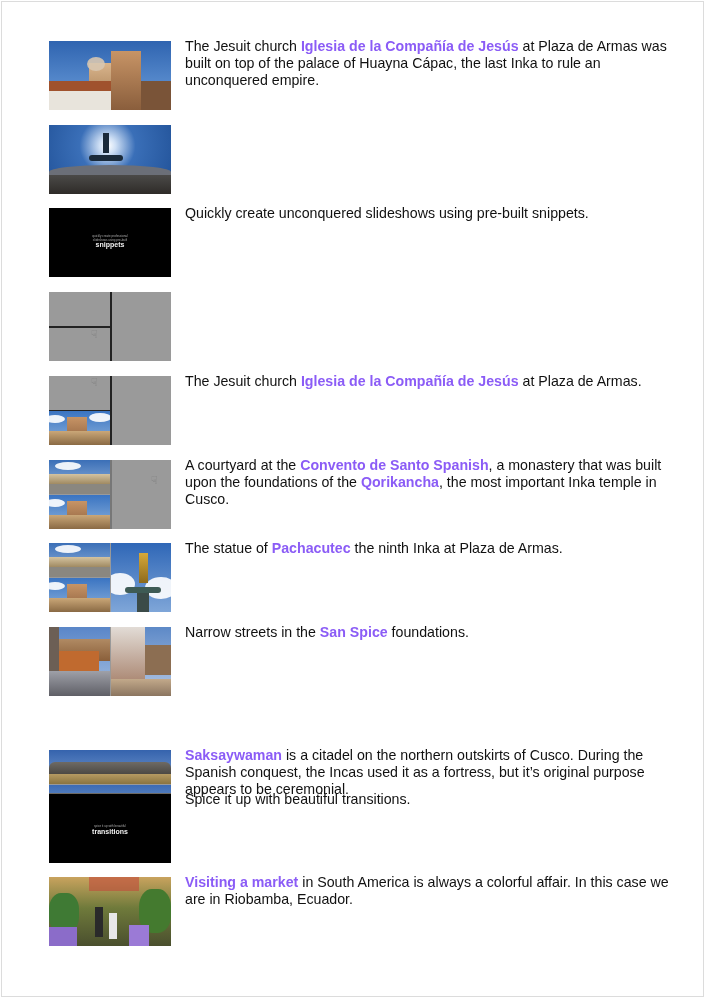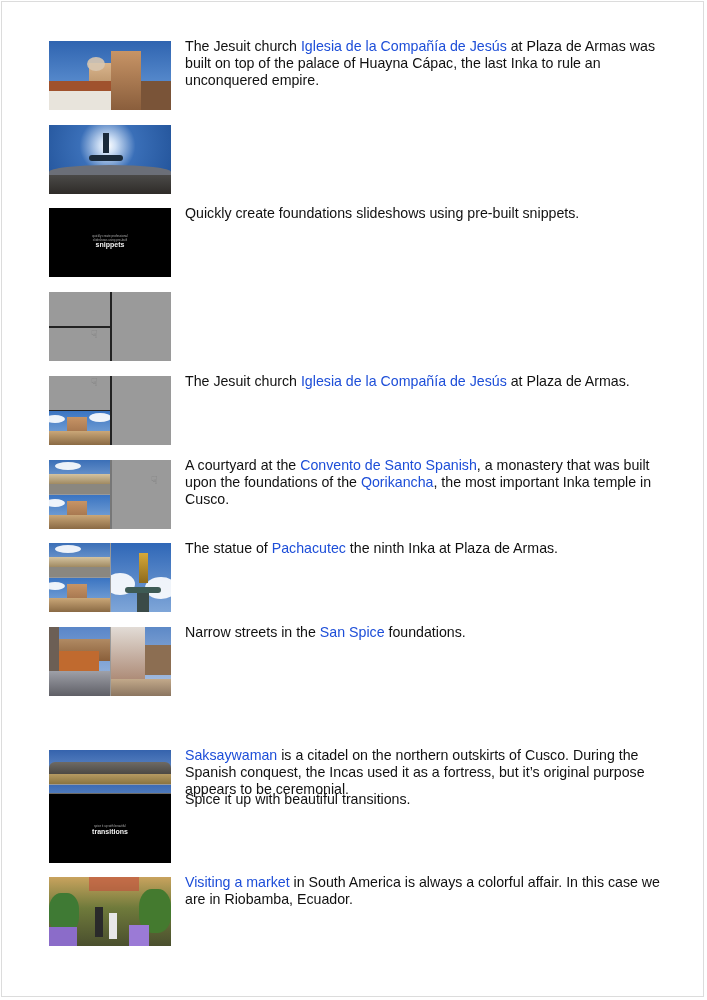--- a/index.html
+++ b/index.html
@@ -13,21 +13,21 @@
     }
     .thumb {
       position: absolute; left: 0; top: 0; width: 122px; height: 69px; overflow: hidden;
       background: #999;
     }
     .caption {
       position: absolute; left: 136px; top: -3px; width: 490px;
       font-family: "Liberation Sans", sans-serif; font-size: 14.2px; line-height: 17.2px;
       color: #111;
     }
-    .hl { color: #1d4ed8; font-weight: normal; }
+    .hl { color: #8b5cf6; font-weight: bold; }
 
     
     .sky { position:absolute; left:0; top:0; right:0; bottom:0; background: linear-gradient(#3f73b3, #6a9ad0 60%, #a7c0da); }
     .black { position:absolute; inset:0; background:#000; }
     .gray { position:absolute; inset:0; background:#9a9a9a; }
     .snip-small { position:absolute; left:0; right:0; text-align:center; color:#aaa; font-family:"Liberation Sans", sans-serif; font-size:3px; }
     .snip-big { position:absolute; left:0; right:0; text-align:center; color:#eee; font-family:"Liberation Sans", sans-serif; font-size:7px; font-weight:bold; }
     .vline { position:absolute; width:1.5px; background:#222; }
     .hline { position:absolute; height:1.5px; background:#222; }
     .hand { position:absolute; font-size:11px; color:#7d7d7d; font-family:"DejaVu Sans", sans-serif; }
@@ -68,21 +68,21 @@
   </div>
 
   <div class="row" style="top:206px">
     <div class="thumb">
       <div class="black"></div>
       <div class="snip-small" style="top:26px">quickly create professional</div>
       <div class="snip-small" style="top:30px">slideshows using pre-built</div>
       <div class="snip-big" style="top:33px">snippets</div>
     </div>
     <div class="caption">
-      <span>Quickly create foundations slideshows using pre-built snippets.</span>
+      <span>Quickly create unconquered slideshows using pre-built snippets.</span>
     </div>
   </div>
 
   <div class="row" style="top:290px">
     <div class="thumb">
       <div class="gray"></div>
       <div class="vline" style="left:61px;top:0;height:69px"></div>
       <div class="hline" style="left:0;top:34px;width:61px"></div>
       <div class="hand" style="left:42px;top:36px">☟</div>
     </div>

